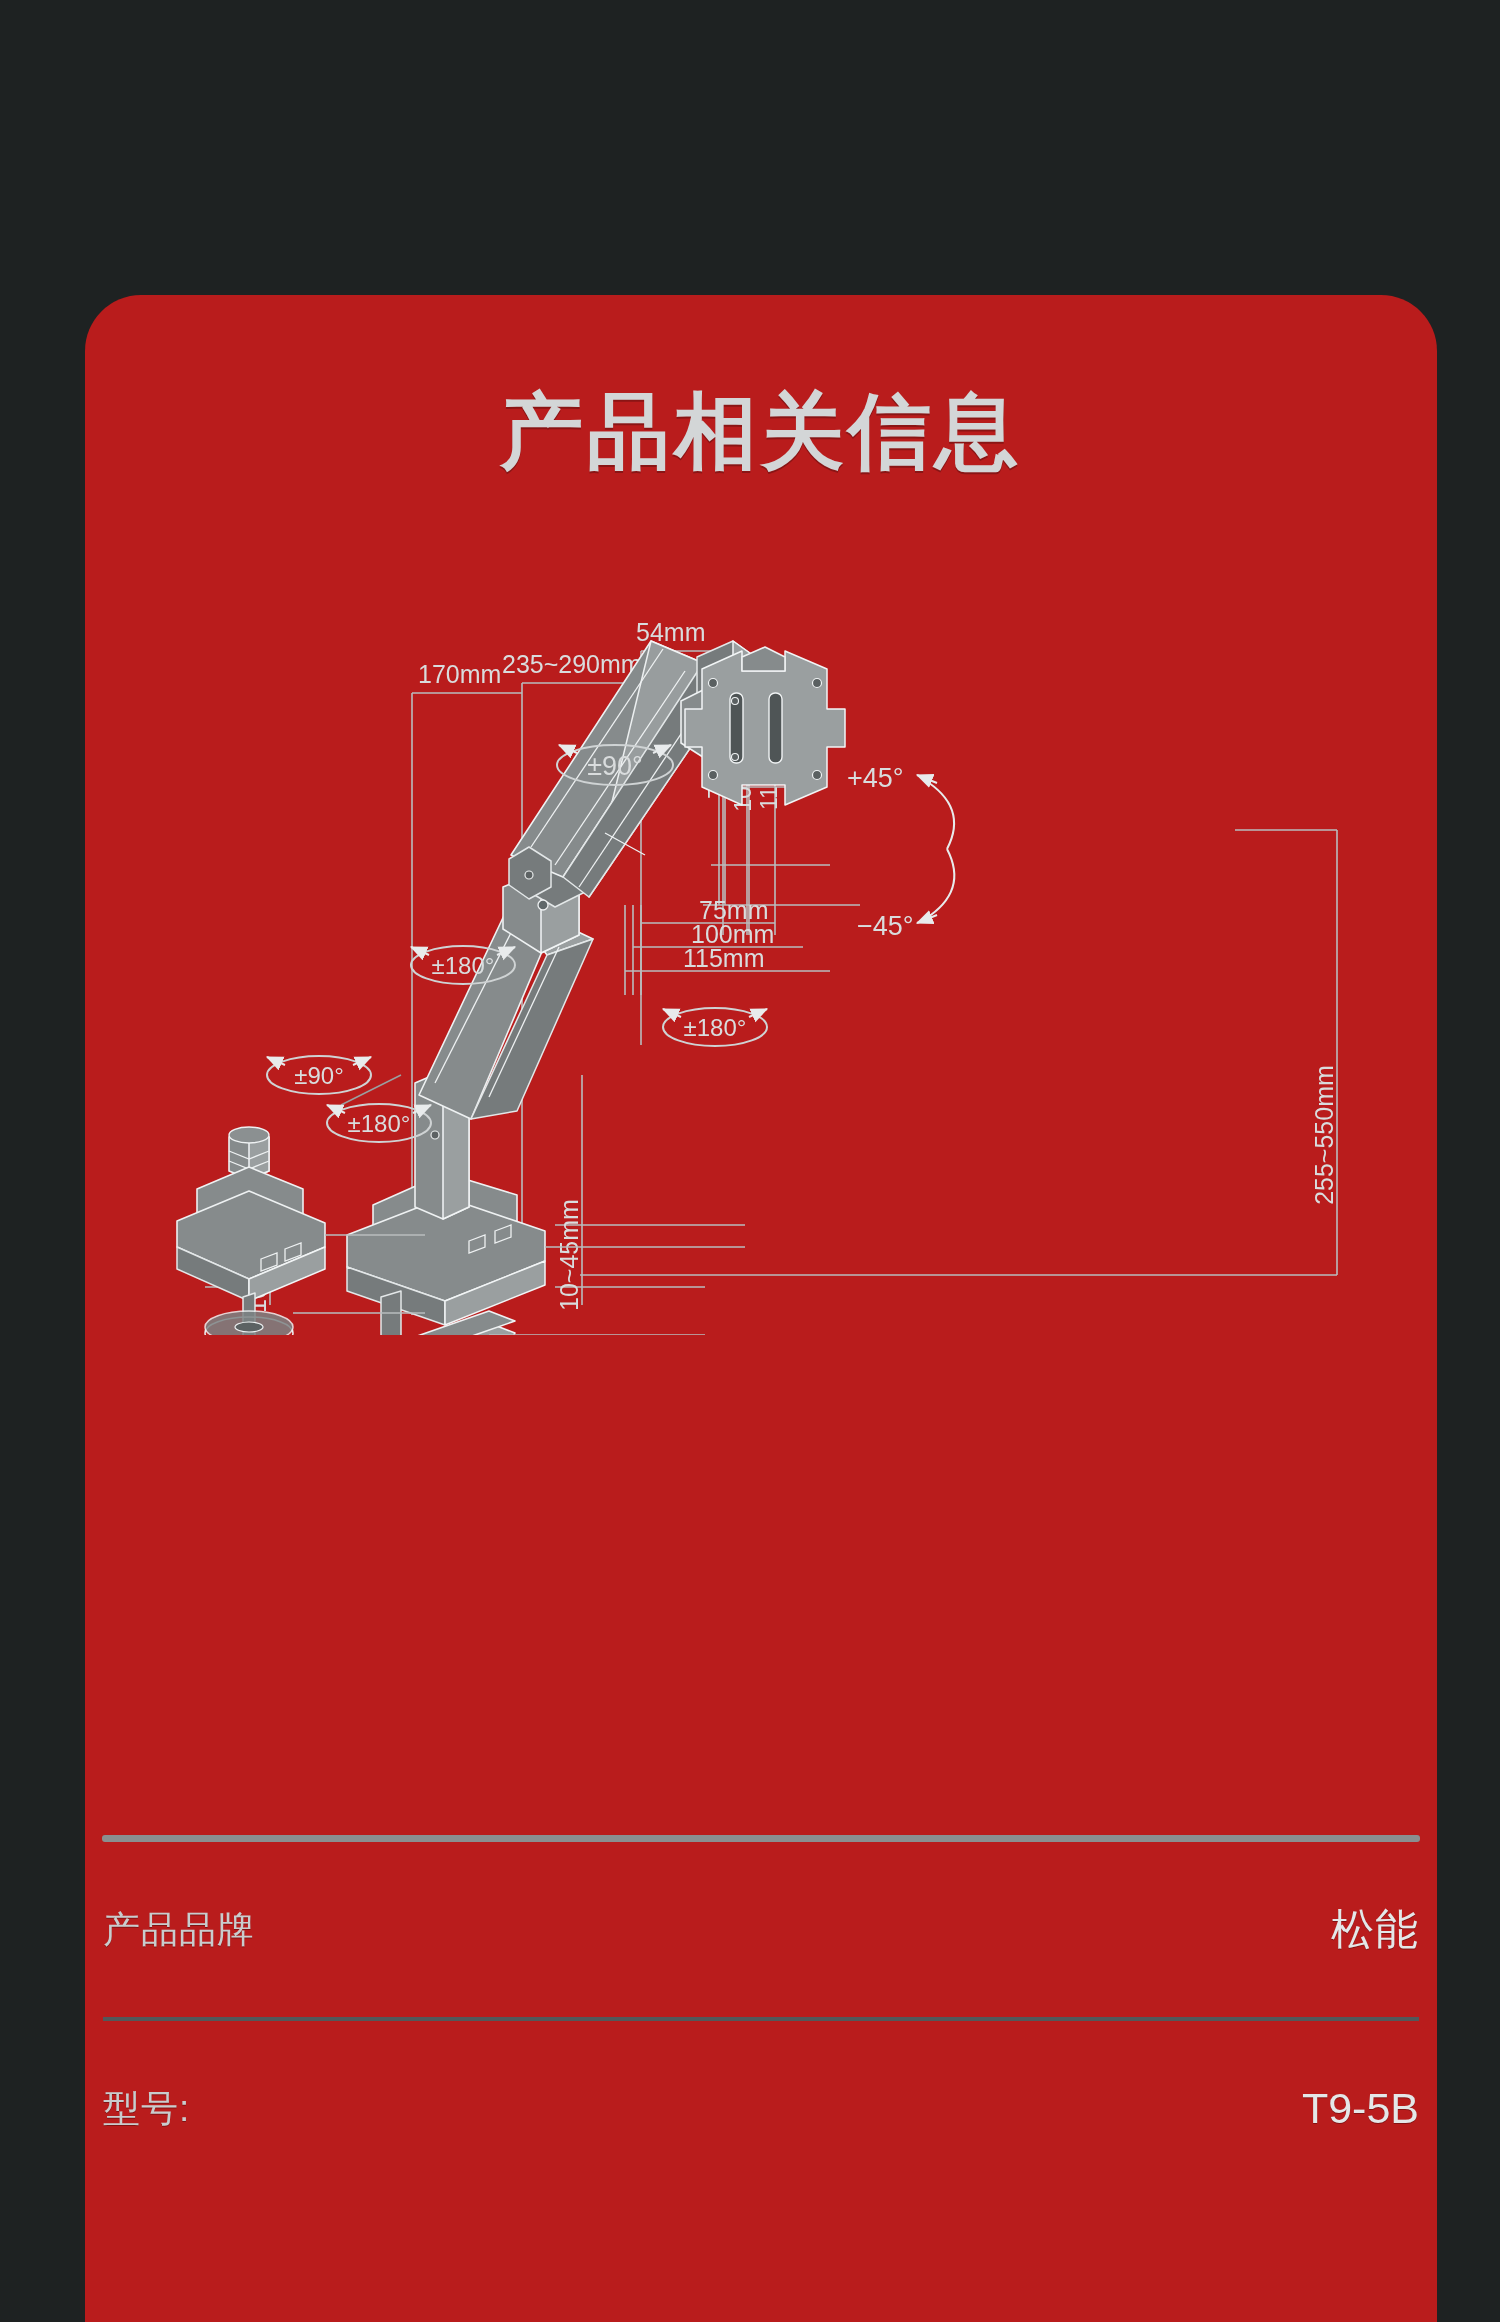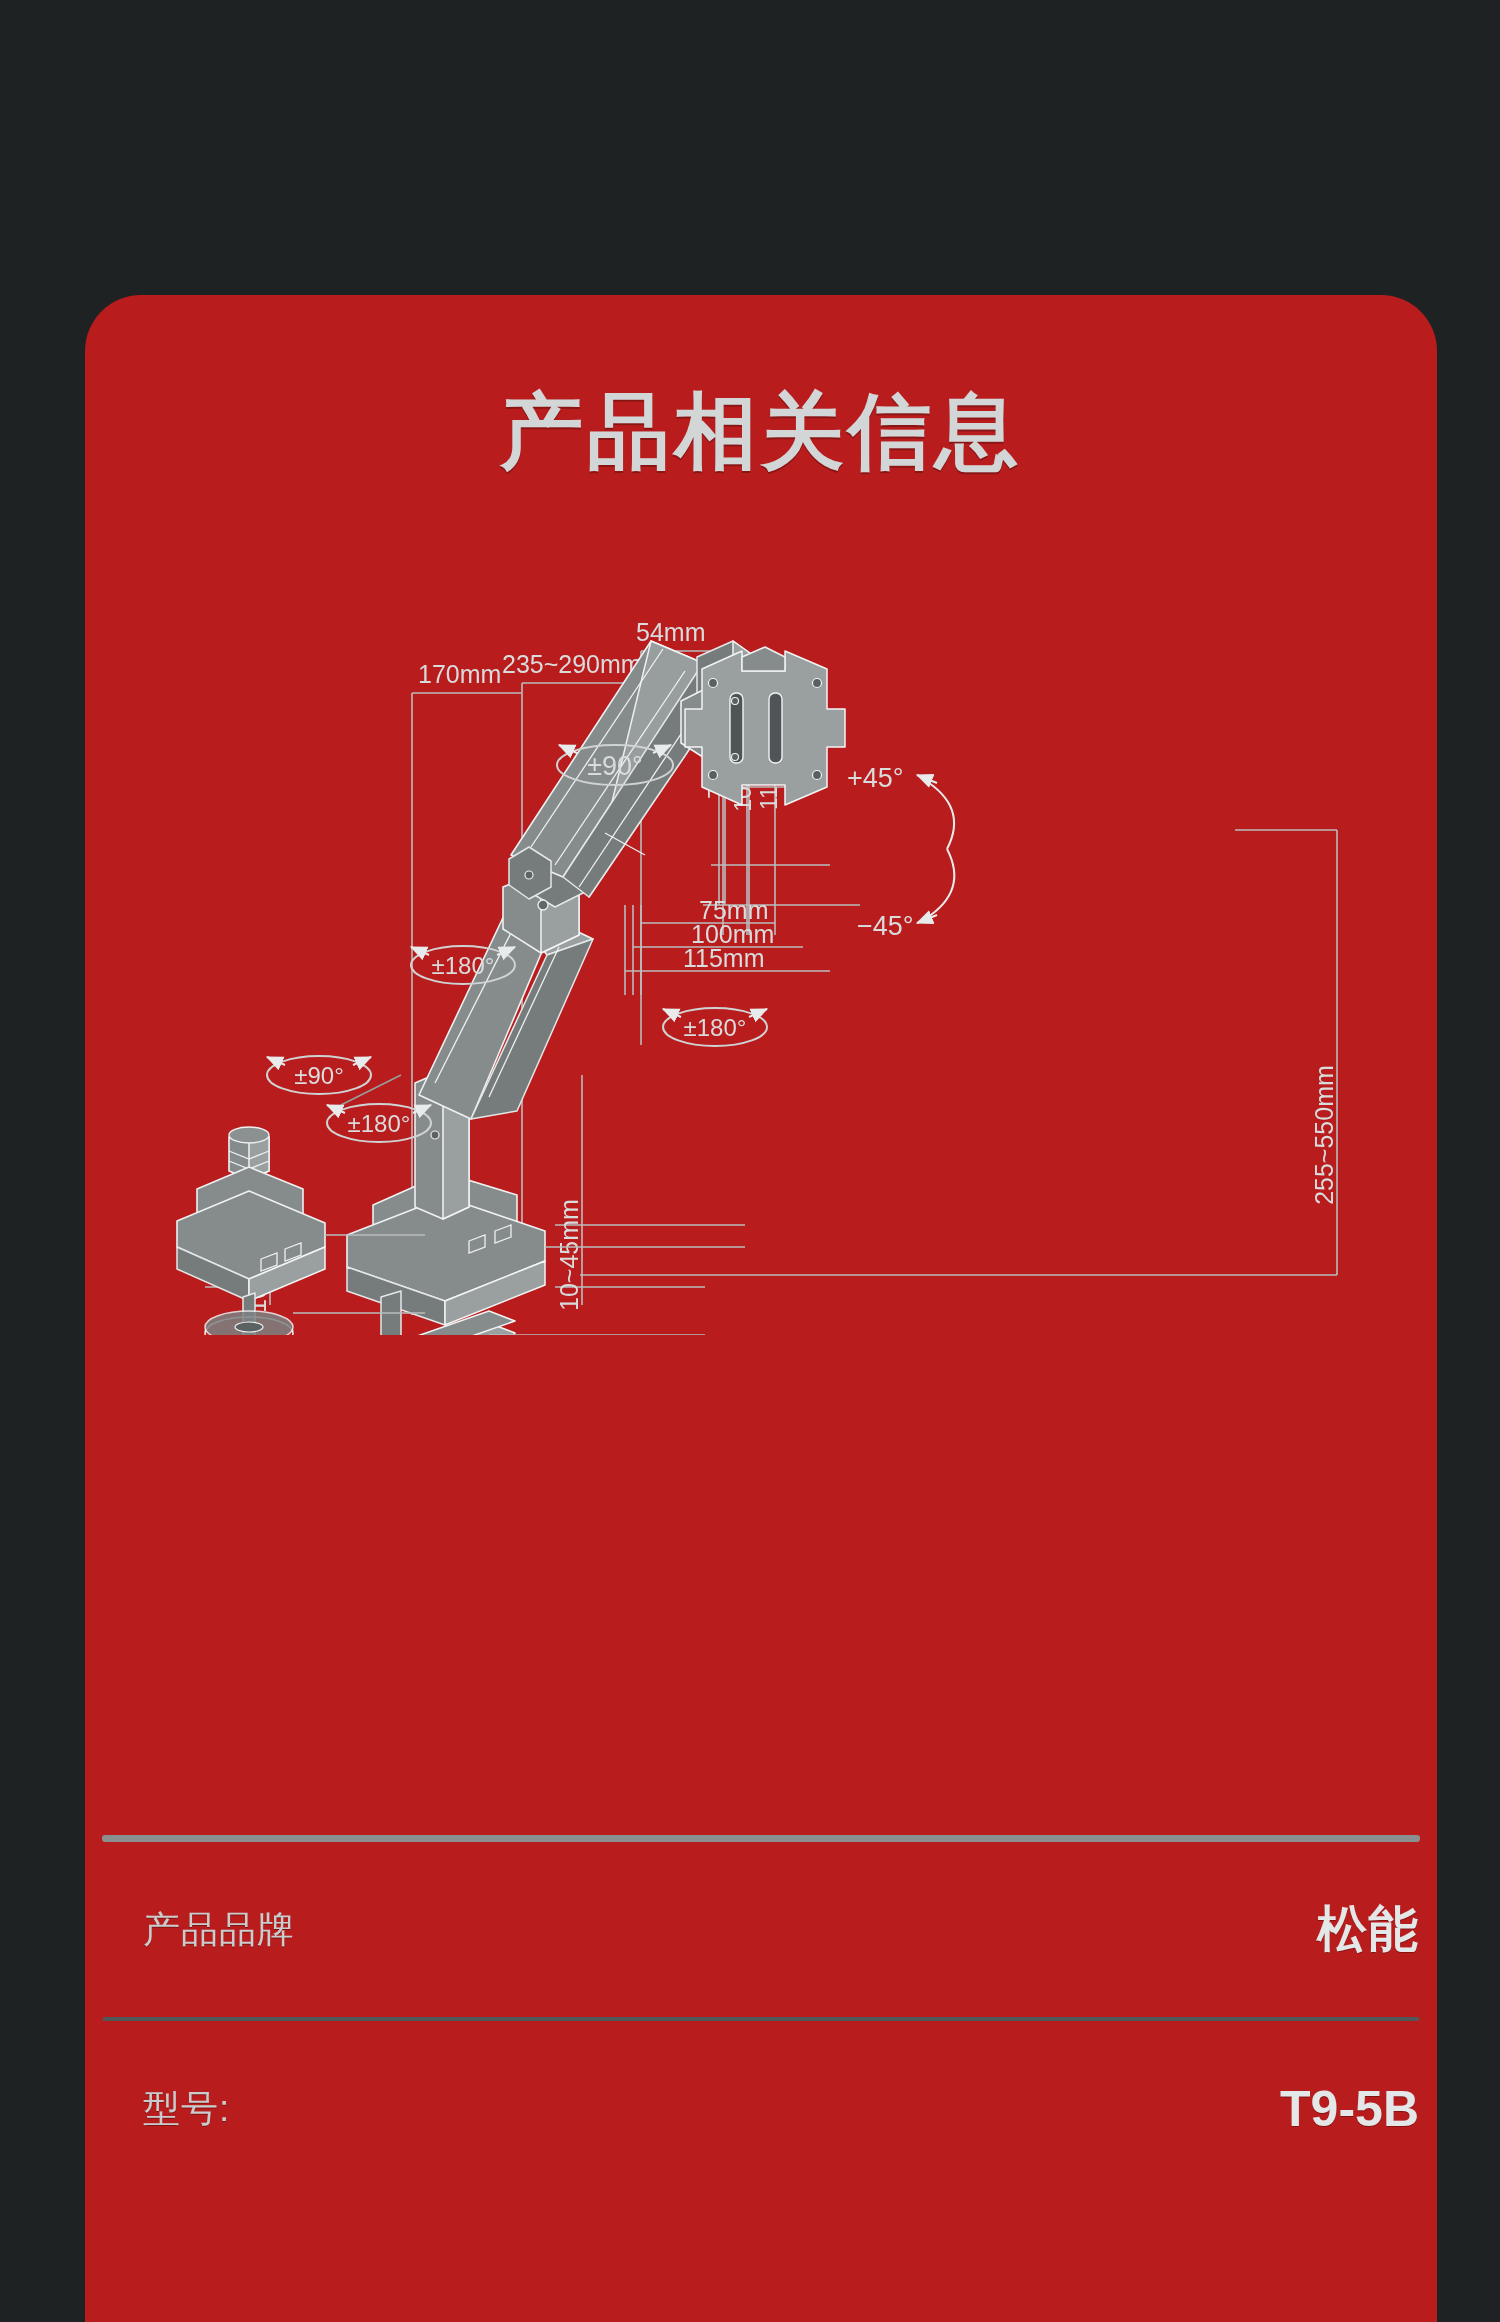--- a/index.html
+++ b/index.html
@@ -45,29 +45,28 @@
   }
   .spec-topline{
     height:7px;background:#8a8f90;margin:0 17px 0 17px;border-radius:3px;
   }
   .spec-row{
     position:relative;
     height:175px;
     display:flex;align-items:center;justify-content:space-between;
     padding:0 18px;
     box-sizing:border-box;
-    margin-left:40px;
   }
   .spec-divider{height:2px;background:#52585a;margin:0 18px;}
   .spec-label{
     font-size:37px;color:#c9cccd;letter-spacing:1px;
     text-shadow:0 1px 0 rgba(0,0,0,.3);
   }
   .spec-value{
-    font-size:50px;color:#e4e7e8;letter-spacing:1px;font-weight:700;
+    font-size:43px;color:#e4e7e8;letter-spacing:1px;font-weight:400;
     text-shadow:0 1px 0 rgba(0,0,0,.3);
   }
   .spec-value.mono{font-family:"Liberation Sans","DejaVu Sans",sans-serif;letter-spacing:0px;}
 
   
   text{fill:#d9dcdd;font-family:"Liberation Sans","DejaVu Sans",sans-serif;}
   .dim{font-size:25px;}
   .dimsm{font-size:23px;}
   .ang{font-size:27px;}
   .angsm{font-size:24px;}

